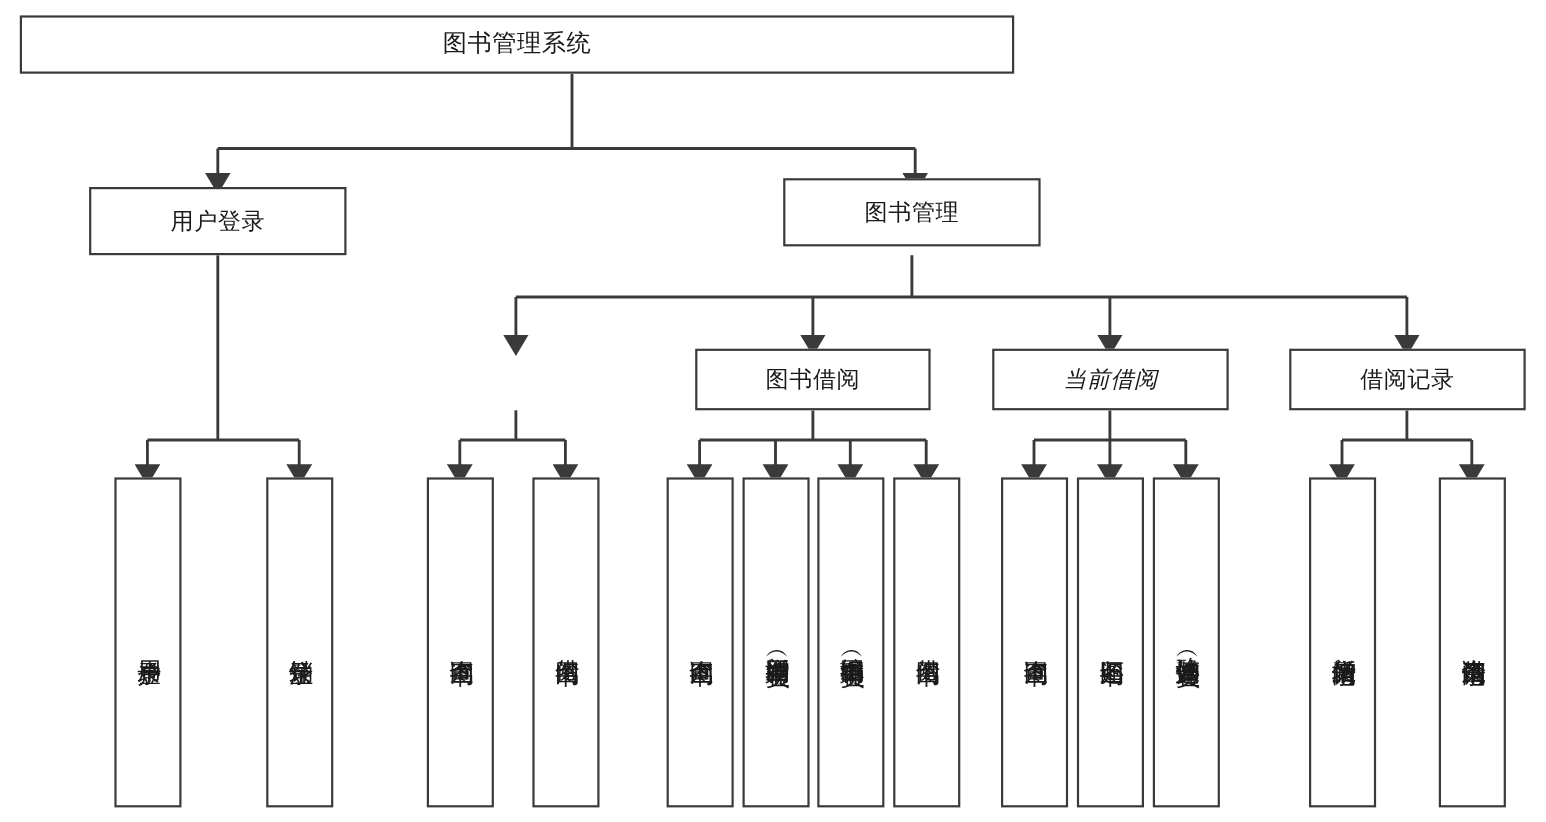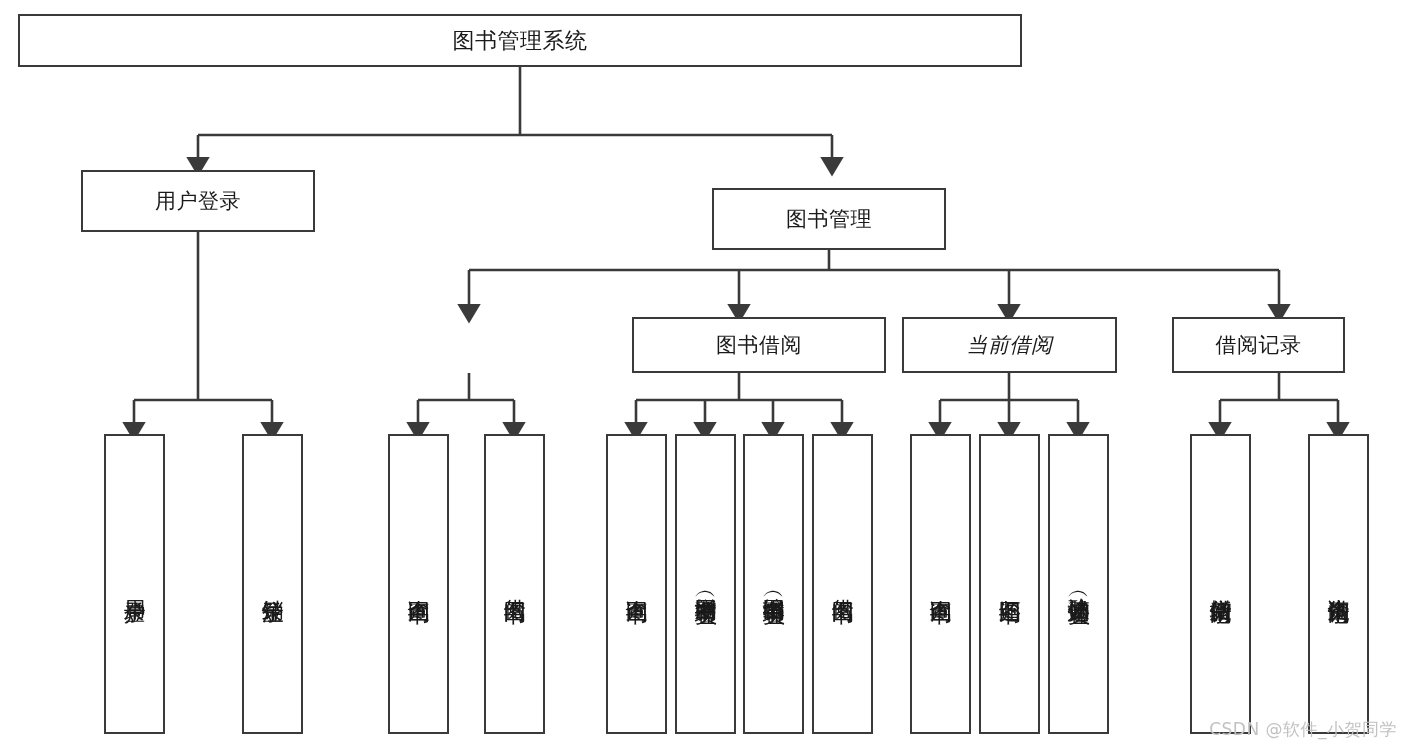--- a/index.html
+++ b/index.html
@@ -125,38 +125,38 @@
       <path d="M1009,400 L1009,426" marker-end="url(#arrow)"></path>
       <path d="M1078,400 L1078,426" marker-end="url(#arrow)"></path>
 
       <path d="M1279,373 L1279,400"></path>
       <path d="M1220,400 L1338,400"></path>
       <path d="M1220,400 L1220,426" marker-end="url(#arrow)"></path>
       <path d="M1338,400 L1338,426" marker-end="url(#arrow)"></path>
     </g>
   </svg>
 
-  <div class="node horiz root" style="left:18px; top:14px; width:1004px; height:53px;">
+  <div class="node horiz root" style="left:18px; top:14px; width:904px; height:53px;font-family:Liberation Mono, monospace;">
     <span class="node-label">图书管理系统</span>
   </div>
 
   <div class="node horiz" style="left:81px; top:170px; width:234px; height:62px;">
     <span class="node-label">用户登录</span>
   </div>
-  <div class="node horiz" style="left:712px; top:188px; width:234px; height:62px;">
+  <div class="node horiz" style="left:712px; top:162px; width:234px; height:62px;">
     <span class="node-label">图书管理</span>
   </div>
 
-  <div class="node horiz" style="left:632px; top:317px; width:254px; height:56px;">
+  <div class="node horiz" style="left:632px; top:317px; width:214px; height:56px;">
     <span class="node-label">图书借阅</span>
   </div>
   <div class="node horiz" style="left:902px; top:317px; width:215px; height:56px;font-style:italic;">
     <span class="node-label">当前借阅</span>
   </div>
-  <div class="node horiz" style="left:1172px; top:317px; width:173px; height:56px;">
+  <div class="node horiz" style="left:1172px; top:317px; width:215px; height:56px;">
     <span class="node-label">借阅记录</span>
   </div>
 
   <div class="node vert" style="left:104px; top:434px; width:61px; height:300px;">
     <span class="node-label">用户登录</span>
   </div>
   <div class="node vert" style="left:242px; top:434px; width:61px; height:300px;">
     <span class="node-label">注销登录</span>
   </div>
 
@@ -190,15 +190,14 @@
     <span class="node-label">确认归还（管理员）</span>
   </div>
 
   <div class="node vert" style="left:1190px; top:434px; width:61px; height:300px;">
     <span class="node-label">新增借阅记录</span>
   </div>
   <div class="node vert" style="left:1308px; top:434px; width:61px; height:300px;">
     <span class="node-label">查询借阅记录</span>
   </div>
 
-  <div class="watermark">CSDN @软件_小贺同学</div>
 
 </div>
 
 </body></html>

